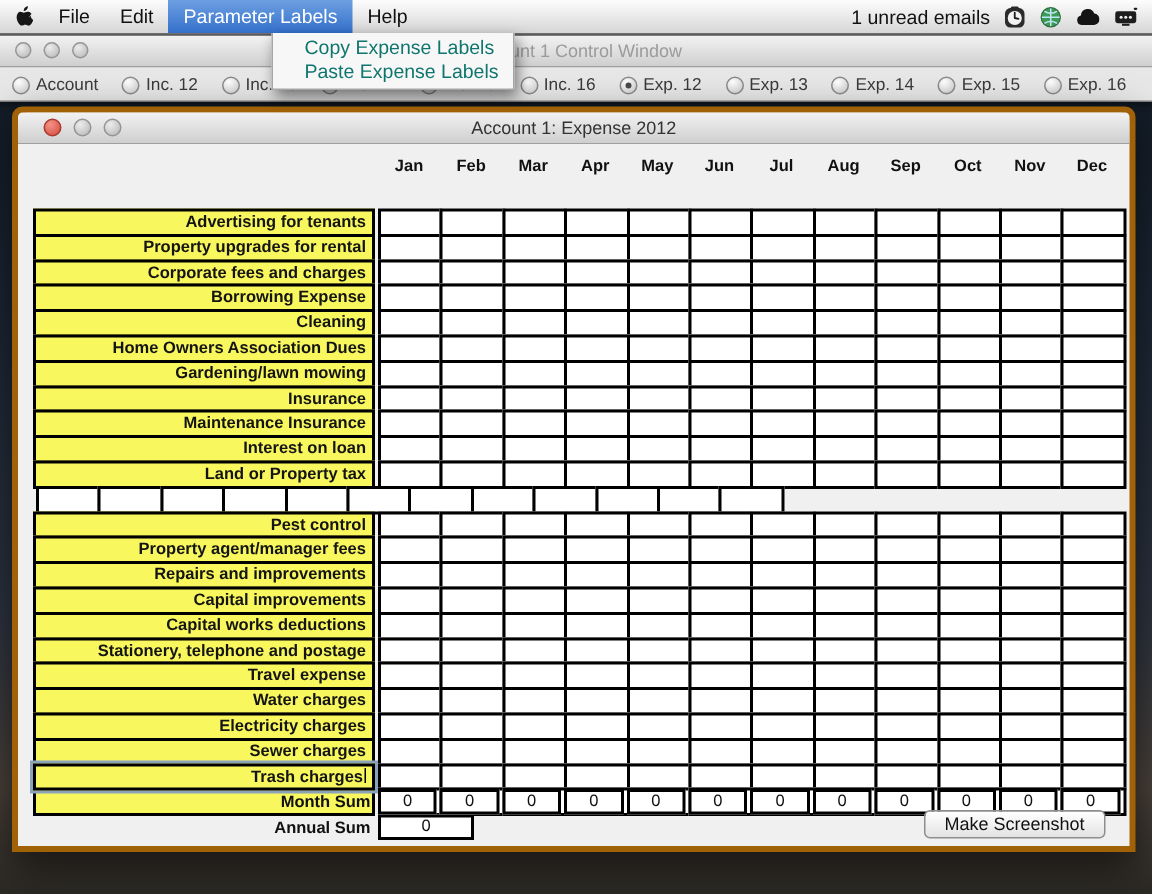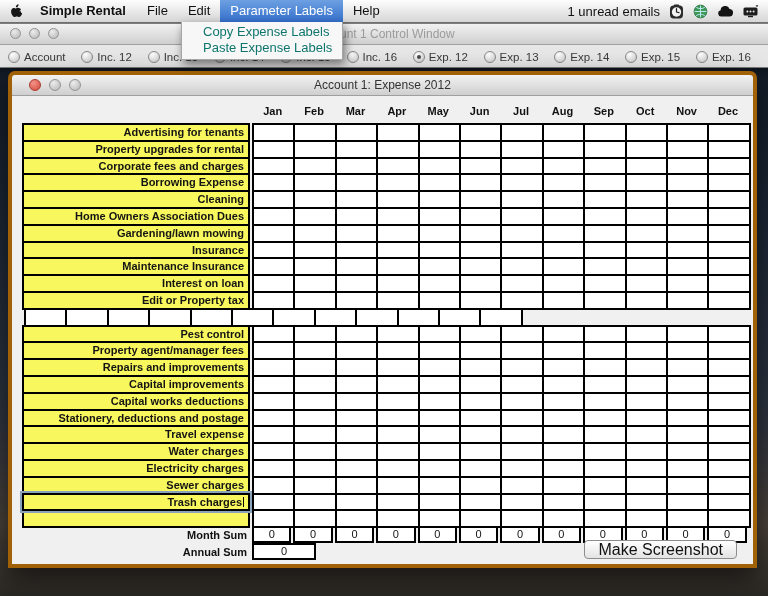--- a/index.html
+++ b/index.html
@@ -63,21 +63,21 @@
   }
   .main-title{color:#333;}
   .content{position:absolute;top:20px;left:0;right:0;bottom:0;}
   
   .months-row{position:absolute;top:10px;left:10px;display:flex;}
   .months-row .sp{width:230px;}
   .mh{width:41.4px;text-align:center;font-weight:bold;font-size:11px;color:#111;}
   
   .grid{position:absolute;top:28px;left:10px;}
   .erow{display:flex;height:18.8px;margin-top:-2px;}
-  .erow:first-child{margin-top:0;}
+  .erow:first-child{margin-top:16px;}
   .lbl{
     width:228px;height:100%;box-sizing:border-box;border:2px solid #000;
     background:#f8f75d;font-size:11px;font-weight:bold;color:#141414;
     text-align:right;padding:1px 4px 0 2px;line-height:13.5px;white-space:nowrap;overflow:hidden;
   }
   .lbl.focused{box-shadow:0 0 0 2px #8ba3ba;position:relative;z-index:3;}
   .caret{display:inline-block;width:1px;height:10px;background:#000;margin-left:1px;vertical-align:-1px;}
   .c{width:43.4px;height:100%;box-sizing:border-box;border:2px solid #000;margin-left:-2px;background:#fff;}
   .c.cf{margin-left:2px;}
   
@@ -86,36 +86,35 @@
   .sum-lbl{width:228px;box-sizing:border-box;text-align:right;font-weight:bold;font-size:11px;color:#111;padding-right:3px;}
   .sum-c,.annual-c{
     box-sizing:border-box;height:17px;border:2px solid #000;background:#fff;
     text-align:center;font-size:11px;line-height:13px;color:#111;margin-left:2px;
   }
   .sum-c{width:39.4px;}
   .annual-c{width:64px;}
   
   .btn{
     position:absolute;right:16px;bottom:5px;height:19px;padding:0 13px;
-    font-size:16px;color:#111;line-height:17px;
+    font-size:12px;color:#111;line-height:17px;
     background:linear-gradient(#ffffff,#e3e3e3);
     border:1px solid #8d8d8d;border-radius:4px;
     box-shadow:inset 0 1px 0 rgba(255,255,255,.8);
   }
 </style>
 </head>
 <body>
 
 <div class="menubar">
   <div class="mb-item apple-item">
     <svg width="13" height="15" viewBox="0 0 14 17">
       <path fill="#161616" d="M11.6 9c0-2 1.6-3 1.7-3-.9-1.4-2.4-1.6-2.9-1.6-1.2-.1-2.4.7-3 .7-.6 0-1.6-.7-2.6-.7C3.5 4.4 2 5.9 2 8.5c0 1.6.6 3.2 1.4 4.3.7 1 1.5 2.1 2.5 2 1 0 1.4-.6 2.6-.6 1.2 0 1.5.6 2.6.6 1.1 0 1.8-1 2.4-2 .8-1.1 1.1-2.2 1.1-2.3-.1 0-2-.8-2-3.5zM9.7 2.7c.5-.7.9-1.6.8-2.5-.8 0-1.7.5-2.3 1.2-.5.6-.9 1.5-.8 2.4.9.1 1.8-.4 2.3-1.1z"></path>
     </svg>
   </div>
-  <div class="mb-item app-name">Simple Rental</div>
   <div class="mb-item">File</div>
   <div class="mb-item">Edit</div>
   <div class="mb-item mb-sel">Parameter Labels</div>
   <div class="mb-item">Help</div>
 
   <div class="mb-right">
     <span class="status-text">1 unread emails</span>
     <span class="mb-icon">
       <svg width="15" height="15" viewBox="0 0 15 15">
         <rect x="4.8" y="0.4" width="5.4" height="2" rx="1" fill="#2b2b2b"></rect>
@@ -383,21 +382,21 @@
           <div class="c"></div>
           <div class="c"></div>
           <div class="c"></div>
           <div class="c"></div>
           <div class="c"></div>
           <div class="c"></div>
           <div class="c"></div>
           <div class="c"></div>
         </div>
         <div class="erow">
-          <div class="lbl">Edit or Property tax</div>
+          <div class="lbl">Land or Property tax</div>
           <div class="c cf"></div>
           <div class="c"></div>
           <div class="c"></div>
           <div class="c"></div>
           <div class="c"></div>
           <div class="c"></div>
           <div class="c"></div>
           <div class="c"></div>
           <div class="c"></div>
           <div class="c"></div>
@@ -487,21 +486,21 @@
           <div class="c"></div>
           <div class="c"></div>
           <div class="c"></div>
           <div class="c"></div>
           <div class="c"></div>
           <div class="c"></div>
           <div class="c"></div>
           <div class="c"></div>
         </div>
         <div class="erow">
-          <div class="lbl">Stationery, deductions and postage</div>
+          <div class="lbl">Stationery, telephone and postage</div>
           <div class="c cf"></div>
           <div class="c"></div>
           <div class="c"></div>
           <div class="c"></div>
           <div class="c"></div>
           <div class="c"></div>
           <div class="c"></div>
           <div class="c"></div>
           <div class="c"></div>
           <div class="c"></div>

